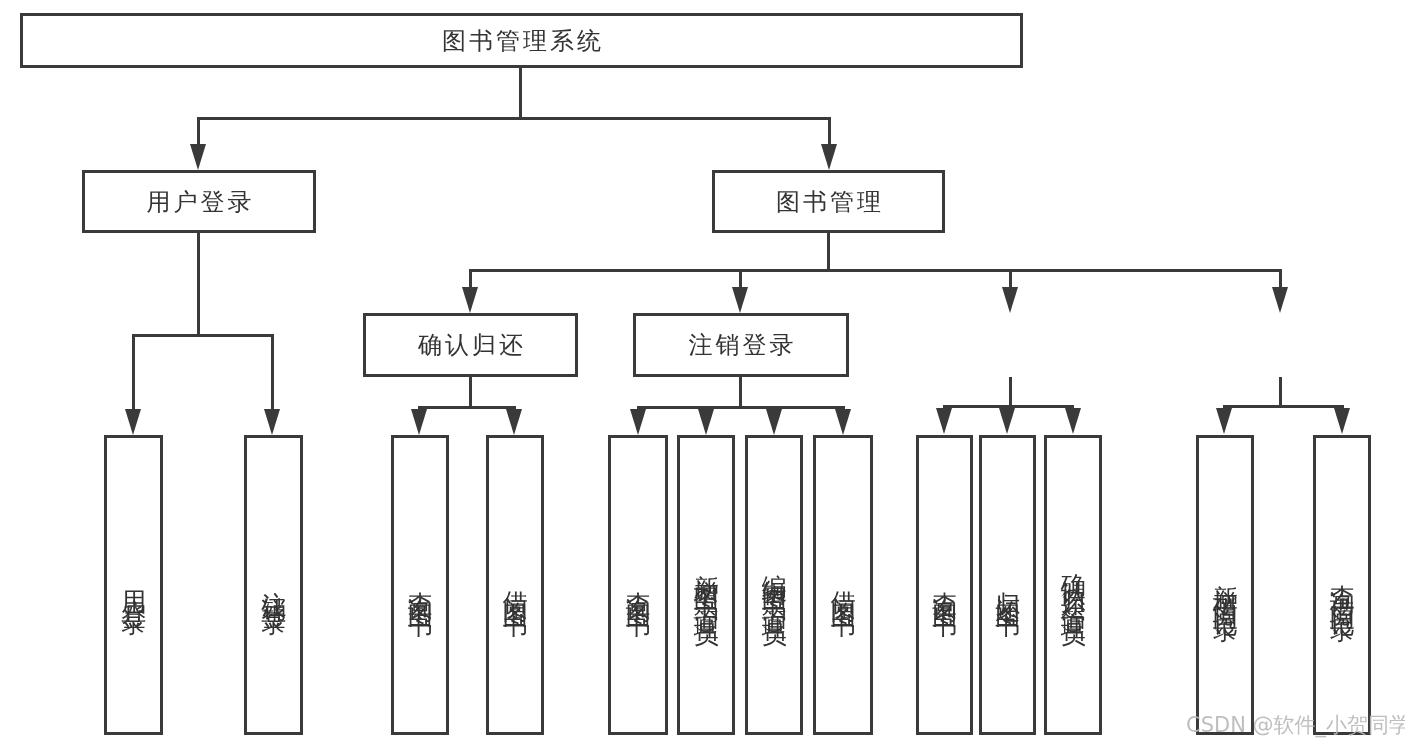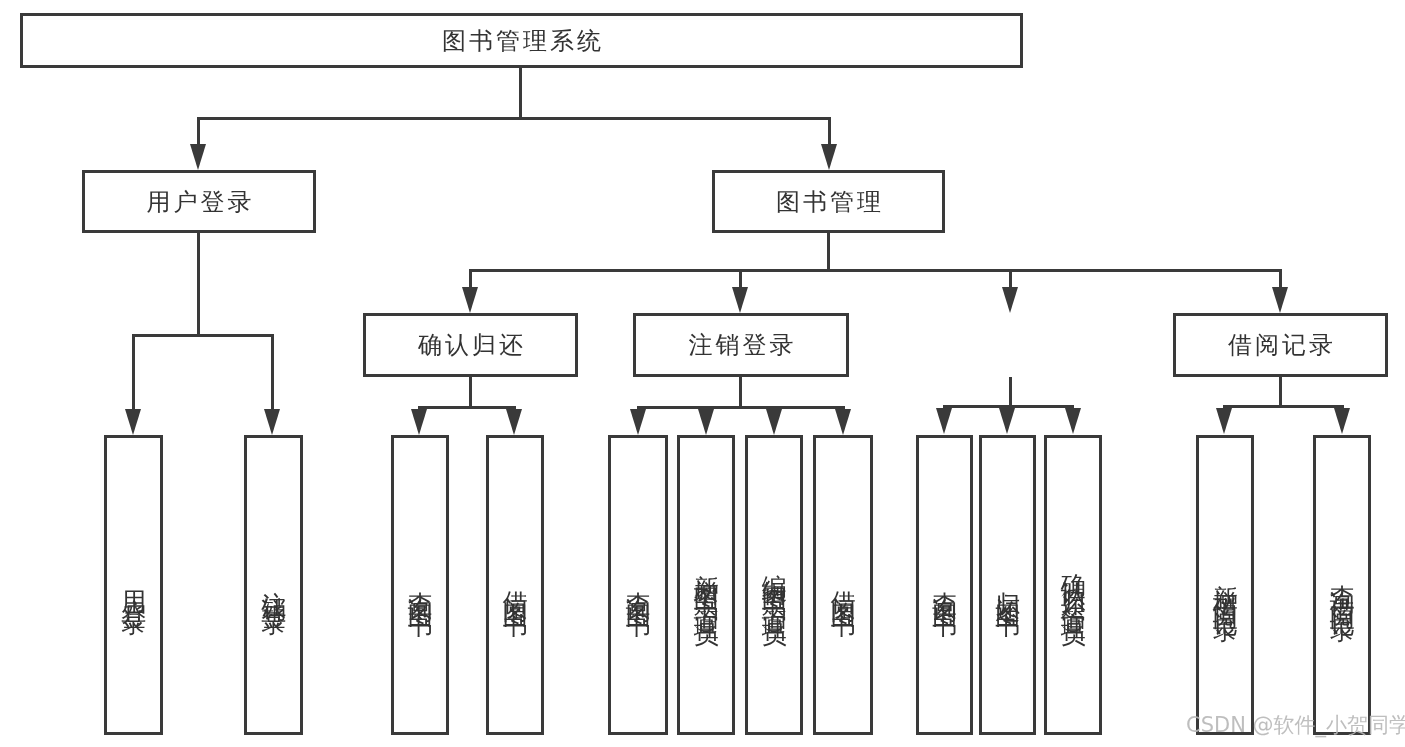--- a/index.html
+++ b/index.html
@@ -75,23 +75,20 @@
   <div class="arrowhead" style="left:1002px; top:287px;"></div>
   <div class="vline" style="left:1279px; top:270px; height:19px;"></div>
   <div class="arrowhead" style="left:1272px; top:287px;"></div>
 
   <div class="node h" style="left:363px; top:313px; width:215px; height:64px;">
     <span>确认归还</span>
   </div>
   <div class="node h" style="left:633px; top:313px; width:216px; height:64px;">
     <span>注销登录</span>
   </div>
-  <div class="node h" style="left:1173px; top:313px; width:215px; height:64px;">
-    <span>借阅记录</span>
-  </div>
 
   <div class="vline" style="left:469px; top:377px; height:31px;"></div>
   <div class="hline" style="left:418px; top:406px; width:98px;"></div>
   <div class="arrowhead" style="left:411px; top:409px;"></div>
   <div class="arrowhead" style="left:506px; top:409px;"></div>
 
   <div class="vline" style="left:739px; top:377px; height:31px;"></div>
   <div class="hline" style="left:637px; top:406px; width:208px;"></div>
   <div class="arrowhead" style="left:630px; top:409px;"></div>
   <div class="arrowhead" style="left:698px; top:409px;"></div>

